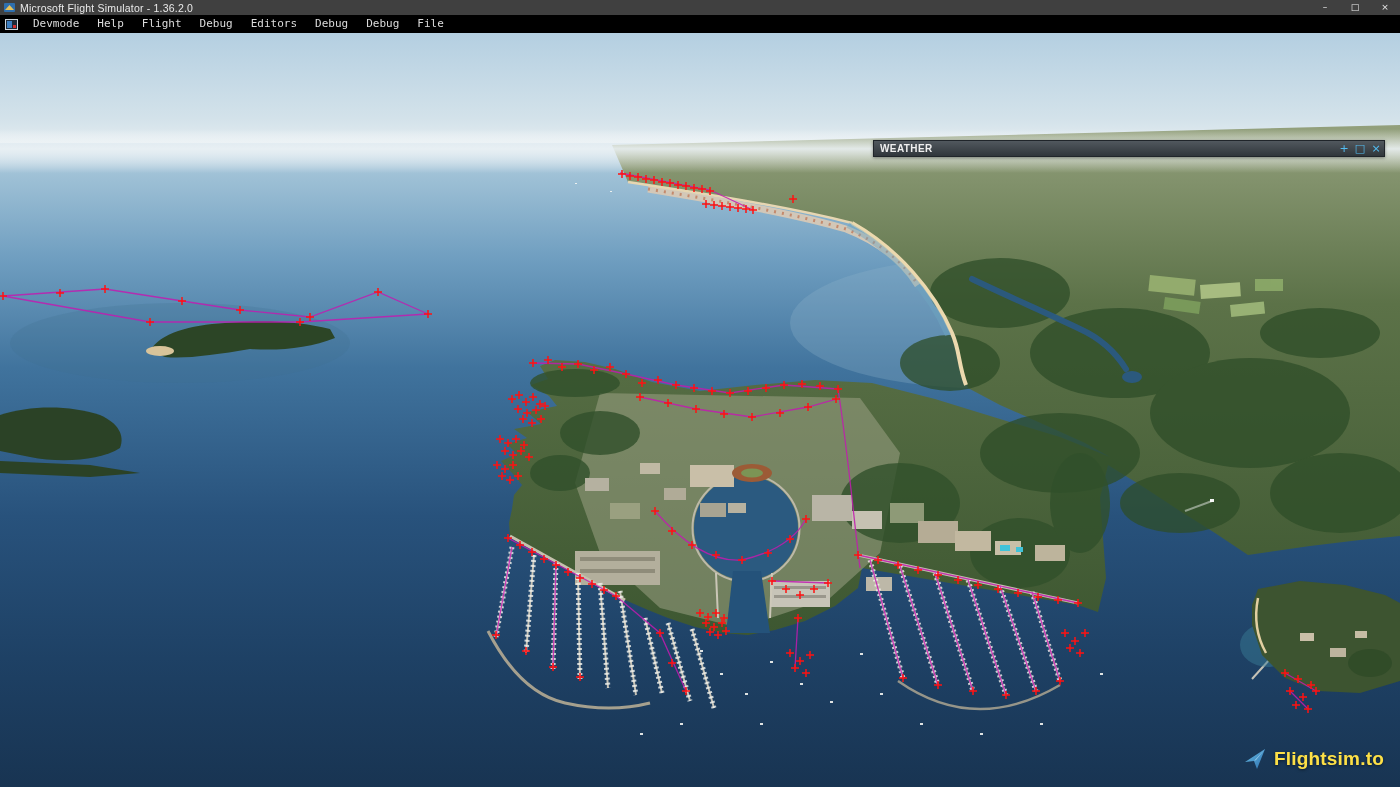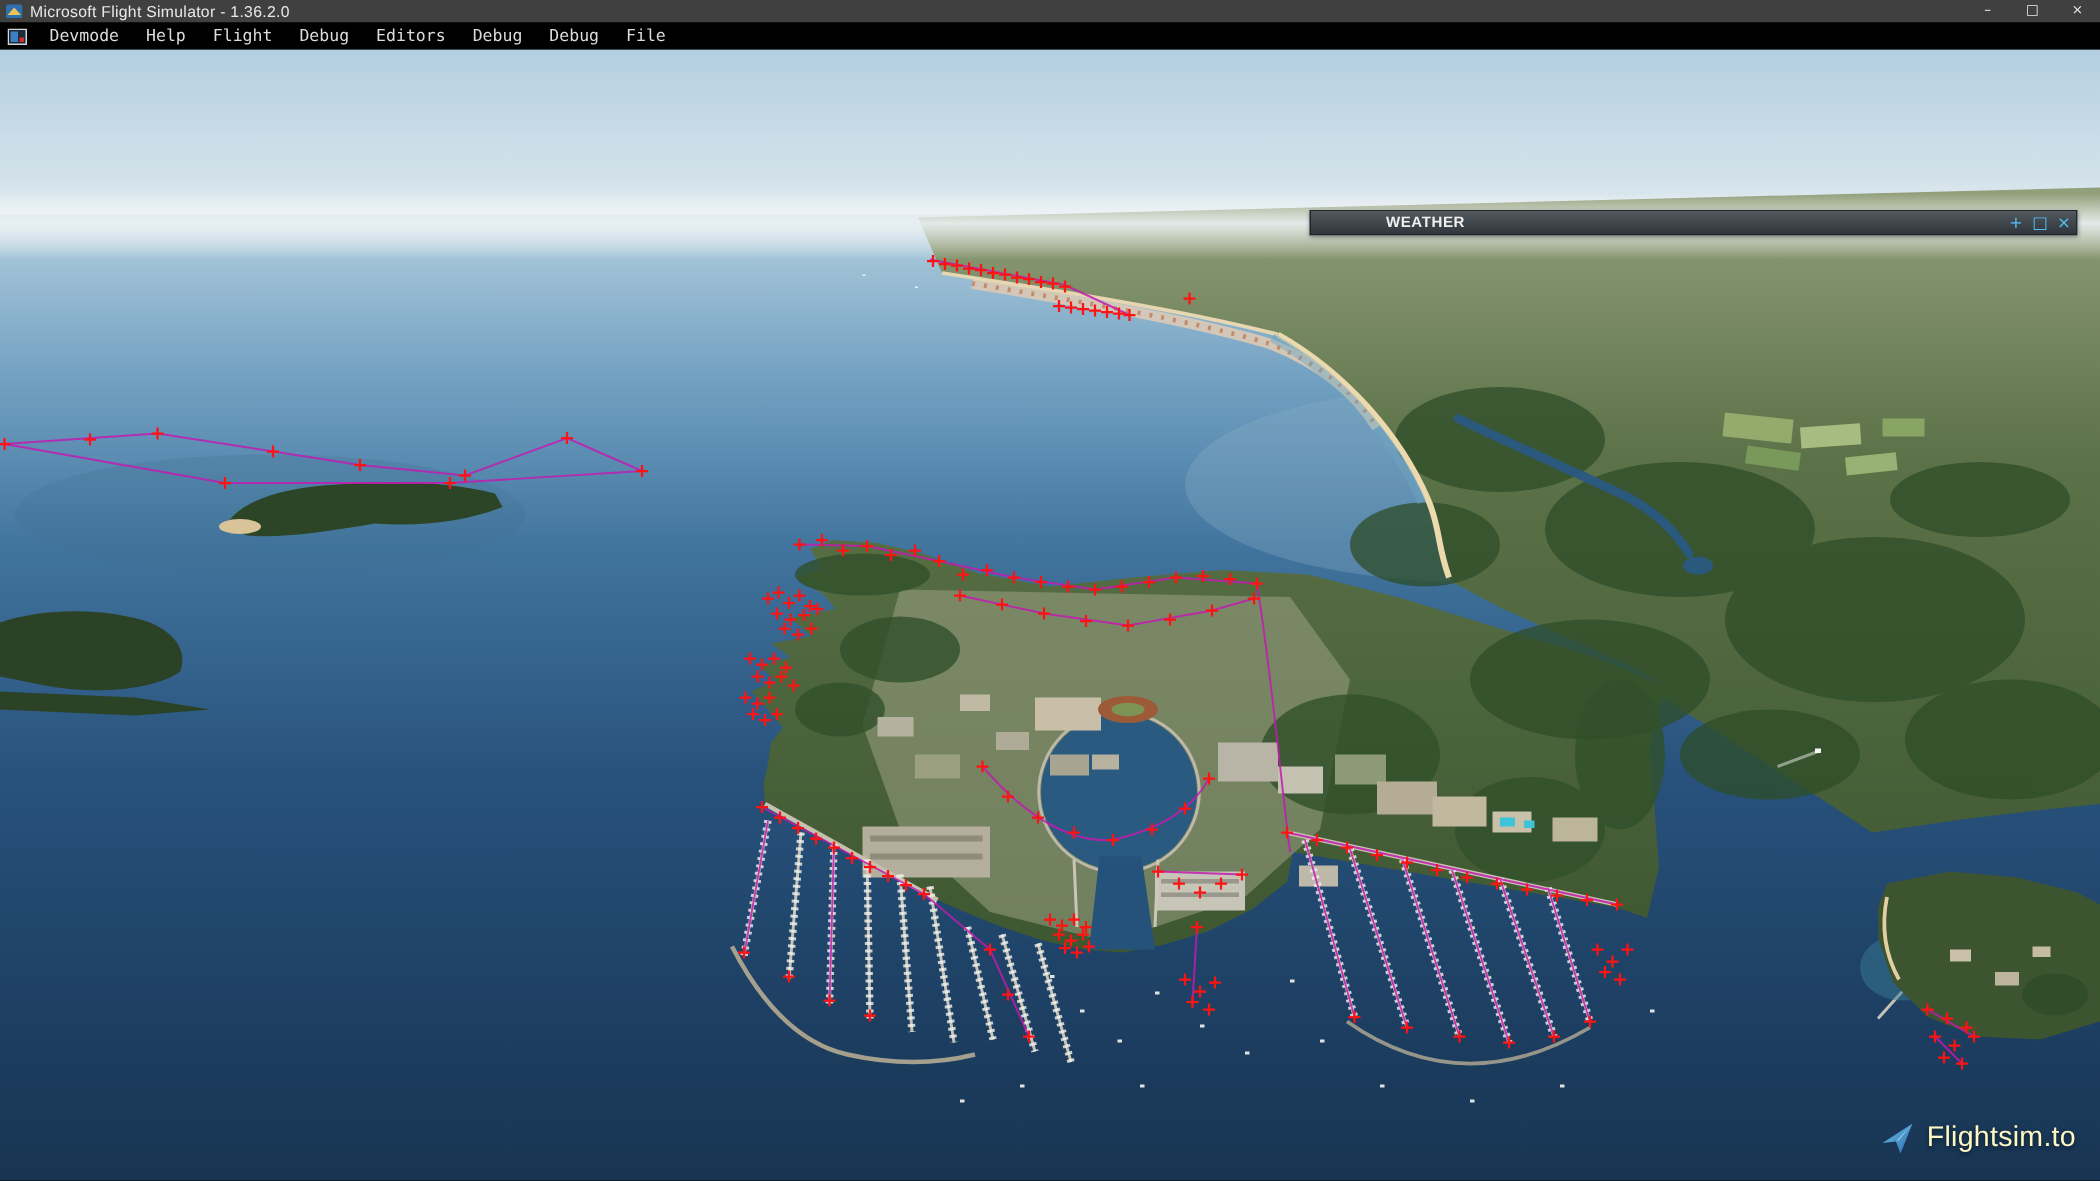--- a/index.html
+++ b/index.html
@@ -10,26 +10,26 @@
   .titlebar .title-text{flex:1 1 auto;white-space:nowrap;letter-spacing:.2px;}
   .win-btn{width:30px;height:15px;border:0;background:transparent;color:#e9e9e9;font-size:9px;line-height:15px;text-align:center;padding:0;cursor:pointer;font-family:"DejaVu Sans",sans-serif;}
   
   .menubar{position:absolute;top:15px;left:0;width:1400px;height:18px;background:#000;display:flex;align-items:center;color:#dcdcdc;font-family:"DejaVu Sans Mono",monospace;font-size:11px;}
   .menubar .devmode-icon{width:13px;height:11px;margin:0 6px 0 5px;flex:0 0 auto;}
   .menu-item{padding:0 9px;height:18px;line-height:18px;cursor:pointer;white-space:nowrap;}
   
   .viewport{position:absolute;top:33px;left:0;width:1400px;height:754px;background:#1b3a57;}
   .viewport svg{display:block;}
   
-  .weather-panel{position:absolute;top:107px;left:873px;width:512px;height:17px;display:flex;align-items:center;background:linear-gradient(#51585e,#30363b);border:1px solid #20252a;box-sizing:border-box;box-shadow:0 1px 3px rgba(0,0,0,.4);cursor:move;padding-left:44px;}
+  .weather-panel{position:absolute;top:107px;left:873px;width:512px;height:17px;display:flex;align-items:center;background:linear-gradient(#51585e,#30363b);border:1px solid #20252a;box-sizing:border-box;box-shadow:0 1px 3px rgba(0,0,0,.4);cursor:move;}
   .weather-title{color:#efefef;font-size:10px;font-weight:bold;letter-spacing:.4px;padding-left:6px;flex:1 1 auto;}
   .wp-btn{border:0;background:transparent;color:#53bdf2;font-size:11px;line-height:15px;width:16px;padding:0;cursor:pointer;font-family:"DejaVu Sans",sans-serif;}
   
   .watermark{position:absolute;right:16px;bottom:16px;display:flex;align-items:center;gap:7px;pointer-events:none;}
-  .watermark .wm-text{color:#fef9c3;font-size:19px;font-weight:normal;letter-spacing:.2px;text-shadow:0 1px 3px rgba(0,0,0,.5);}
+  .watermark .wm-text{color:#fde047;font-size:19px;font-weight:bold;letter-spacing:.2px;text-shadow:0 1px 3px rgba(0,0,0,.5);}
 </style>
 </head>
 <body>
 
 <div id="app">
 
   <div class="titlebar">
     <svg class="app-icon" viewBox="0 0 11 11">
       <rect x="0" y="1" width="11" height="9" rx="1" fill="#2e6fae"></rect>
       <path d="M1 8 L5.5 3 L10 8 Z" fill="#e8c35a"></path>

